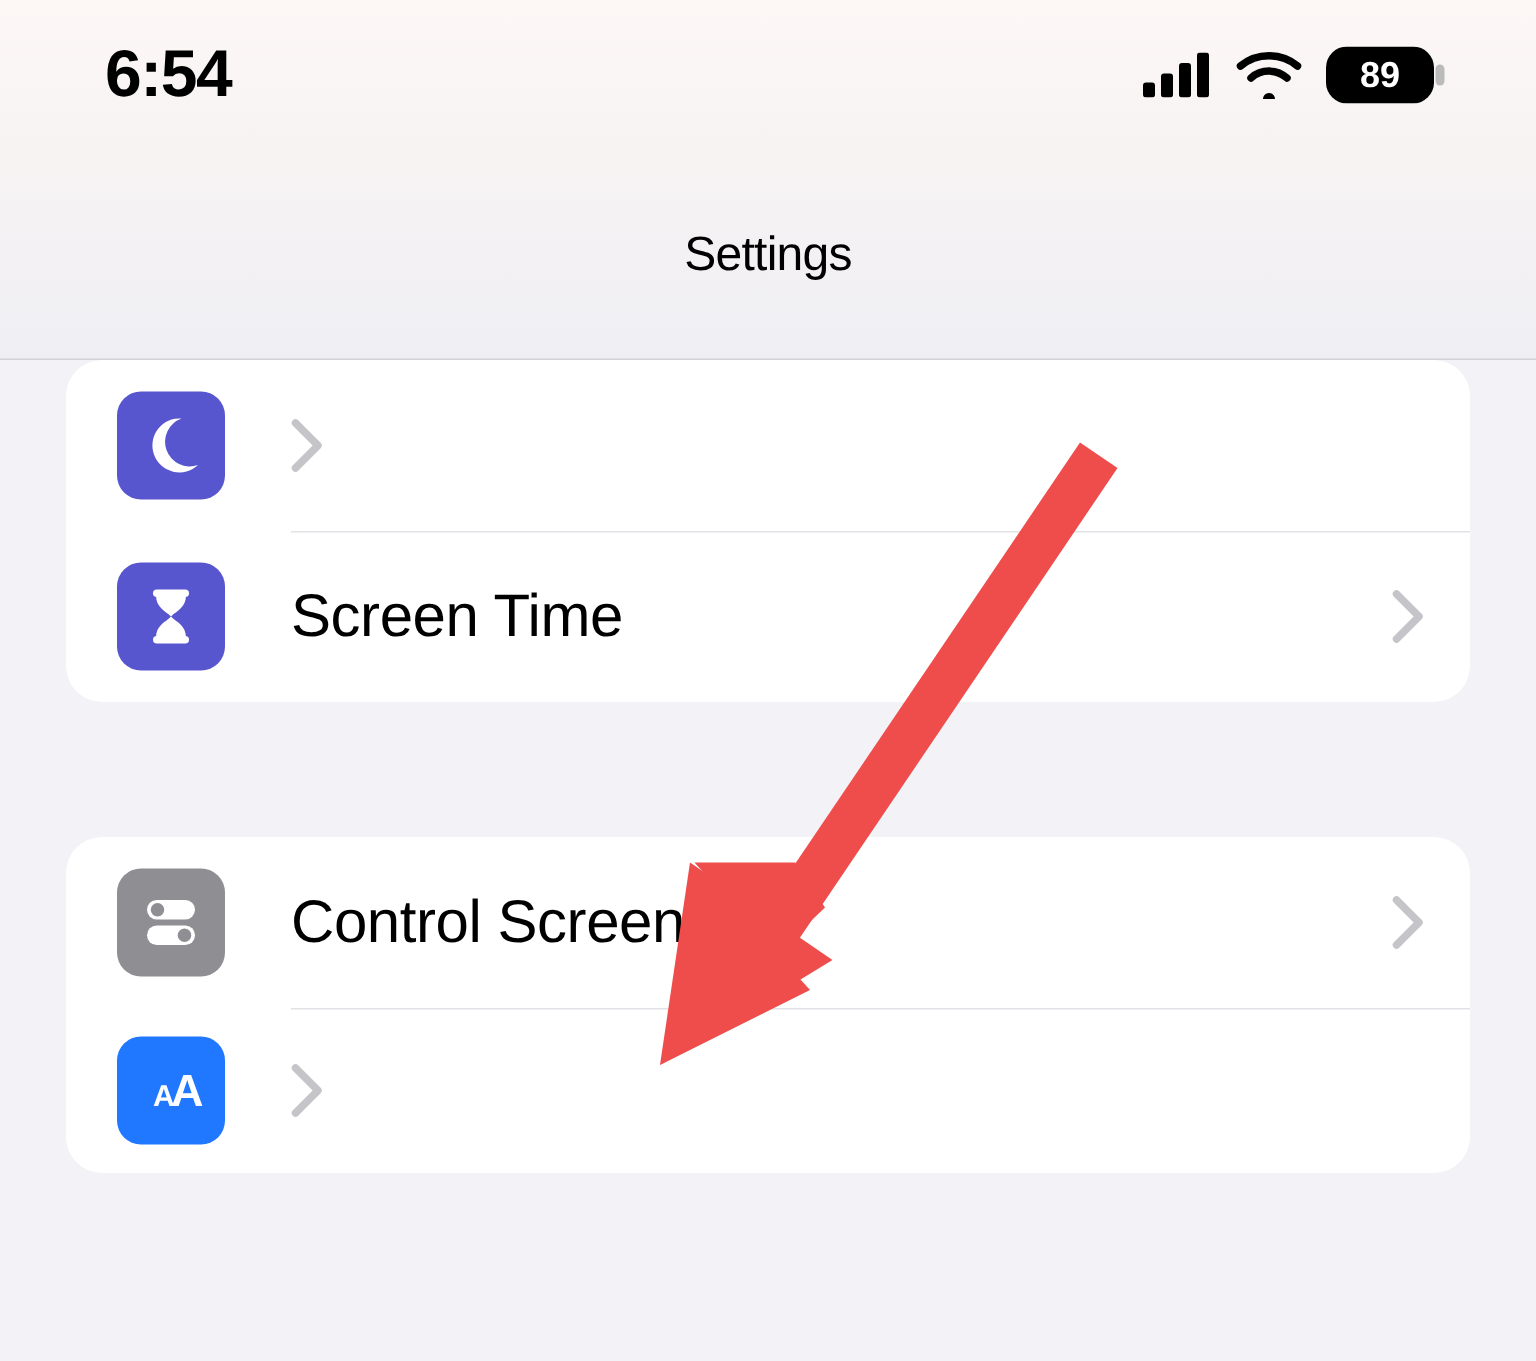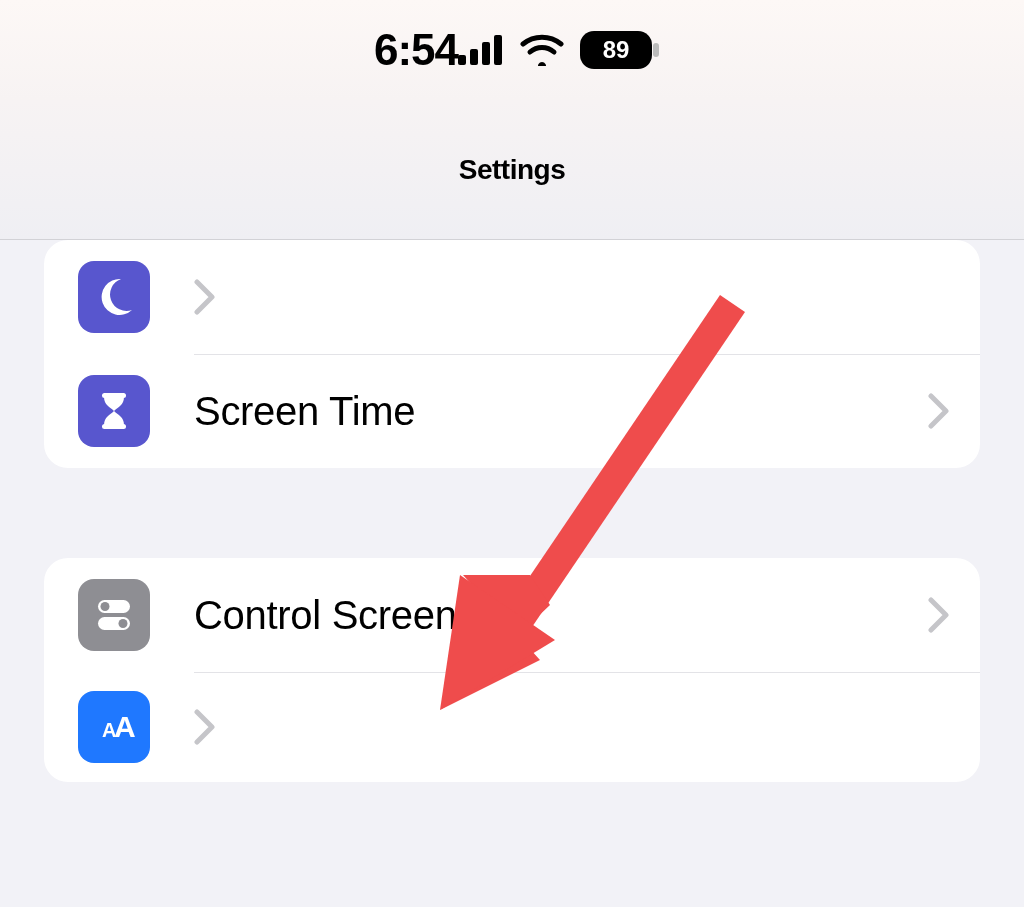--- a/index.html
+++ b/index.html
@@ -10,21 +10,21 @@
     color: #000;
     overflow: hidden;
     position: relative;
   }
 
   
   .status-bar {
     height: 100px;
     display: flex;
     align-items: center;
-    justify-content: center;
+    justify-content: space-between;
     padding: 0 60px 0 70px;
     background: linear-gradient(180deg, #fdf8f6 0%, #f7f3f3 100%);
   }
   .status-time {
     font-size: 44px;
     font-weight: 700;
     letter-spacing: -1px;
   }
   .status-right {
     display: flex;
@@ -36,22 +36,22 @@
   
   .header {
     height: 140px;
     display: flex;
     align-items: center;
     justify-content: center;
     border-bottom: 1px solid #d2d2d6;
     background: linear-gradient(180deg, #f7f3f3 0%, #efeff3 100%);
   }
   .header-title {
-    font-size: 28px;
-    font-weight: 700;
+    font-size: 32px;
+    font-weight: 400;
     letter-spacing: -0.5px;
   }
 
   
   .content {
     padding: 0 44px;
   }
   .group {
     background: #fff;
     border-radius: 24px;

